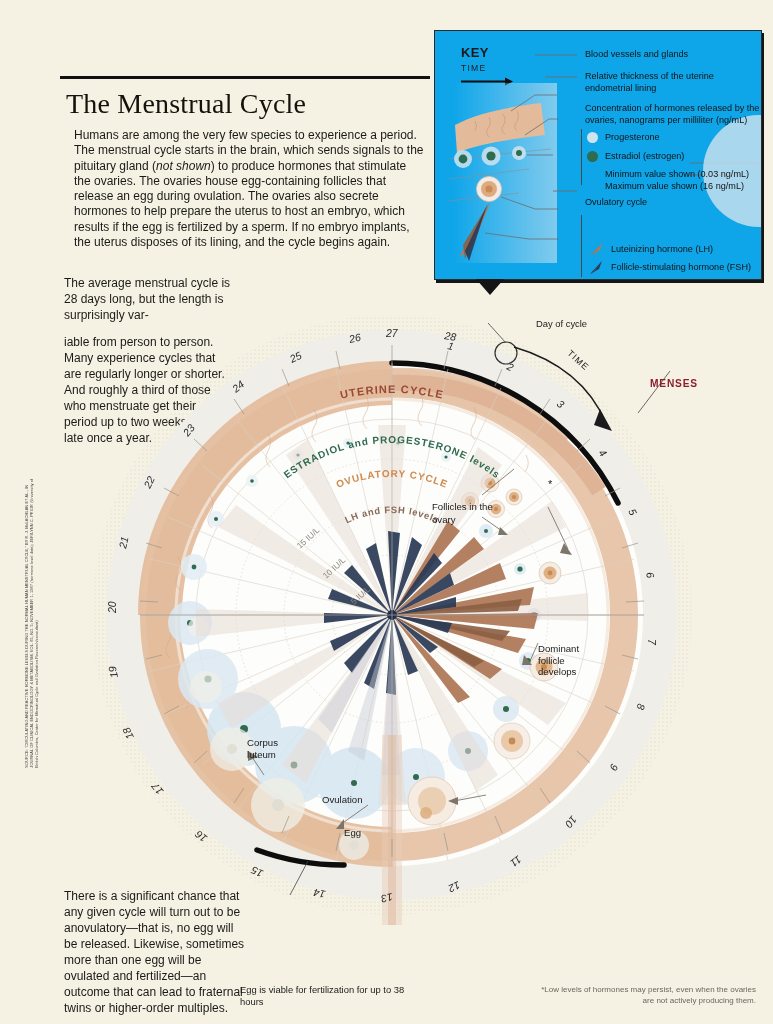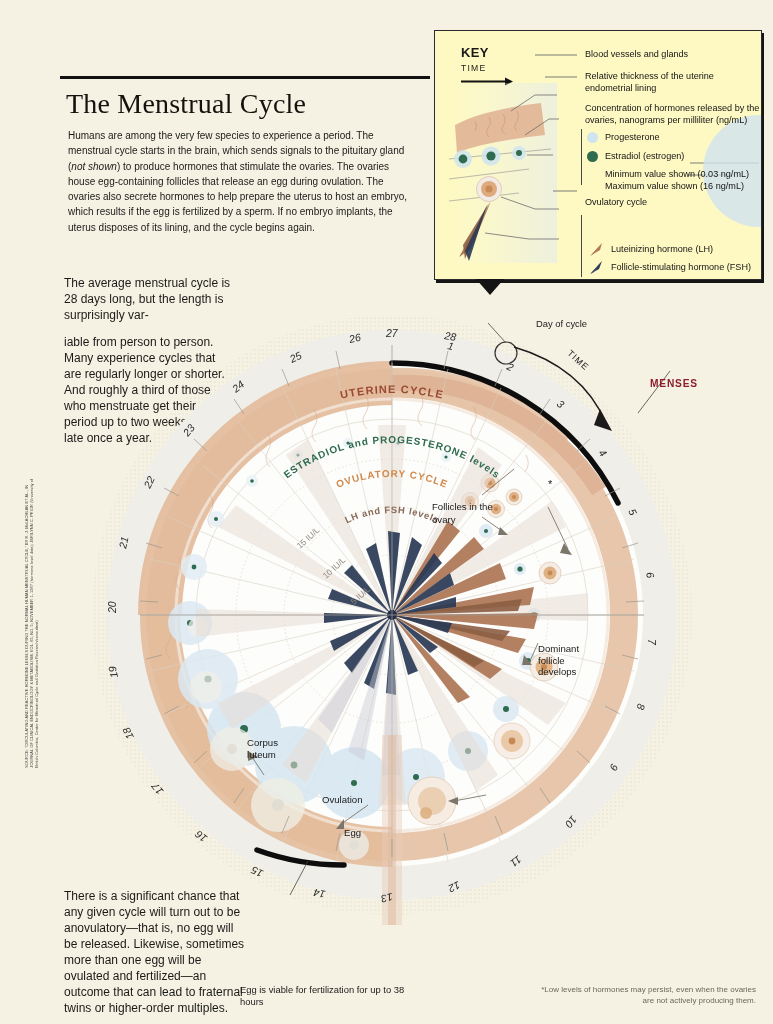--- a/index.html
+++ b/index.html
@@ -22,22 +22,22 @@
   }
 
   
   .head-rule{ position:absolute; left:60px; top:76px; width:370px; height:3px; background:#111; }
   .title{
     position:absolute; left:66px; top:88px; width:420px;
     font-family:"Liberation Serif", serif;
     font-size:28px; letter-spacing:.2px; color:#15120e;
   }
   .intro{
-    position:absolute; left:68px; top:128px; width:350px;
-    font-size:10px; line-height:15.3px; color:#1b1a18;
+    position:absolute; left:74px; top:128px; width:350px;
+    font-size:12px; line-height:15.3px; color:#1b1a18;
   }
   .intro i{ font-style:italic; }
 
   
   .para{ position:absolute; font-size:12px; line-height:16px; color:#1b1a18; }
   #para-avg { left:64px; top:275px; width:168px; }
   #para-avg .p2 { margin-top:11px; }
   #para-anov{ left:64px; top:888px; width:186px; }
   #footnote-egg{ position:absolute; left:240px; top:984px; width:170px; font-size:9.4px; line-height:12.4px; }
   #footnote-star{ position:absolute; left:536px; top:984px; width:220px; font-size:8px; line-height:11px; color:#6c675c; text-align:right;}
@@ -46,21 +46,21 @@
   .source{
     position:absolute; left:-118px; top:610px; width:300px;
     transform:rotate(-90deg); transform-origin:center center;
     font-size:3.9px; line-height:5.1px; letter-spacing:.1px; color:#4b4740;
     text-align:left;
   }
 
   
   .keybox{
     position:absolute; left:434px; top:30px; width:328px; height:250px;
-    background:#fef9c3; border:1px solid #2b2b2b;
+    background:#0ea5e9; border:1px solid #2b2b2b;
     box-shadow:2px 3px 0 #151515;
   }
   .key-title{ position:absolute; left:26px; top:14px; font-size:13px; font-weight:bold; letter-spacing:.4px; }
   .key-time{ position:absolute; left:26px; top:32px; font-size:8.6px; letter-spacing:1.2px; }
   .key-arrow{ position:absolute; left:26px; top:46px; width:52px; height:9px; }
   .key-illus{ position:absolute; left:14px; top:52px; width:112px; height:180px; }
   .key-divider{ position:absolute; background:#4a4a4a; width:1px; }
   .key-txt{ position:absolute; font-size:9.1px; line-height:11.6px; color:#141414; }
   .key-sw{ position:absolute; width:11px; height:11px; border-radius:50%; }
 

